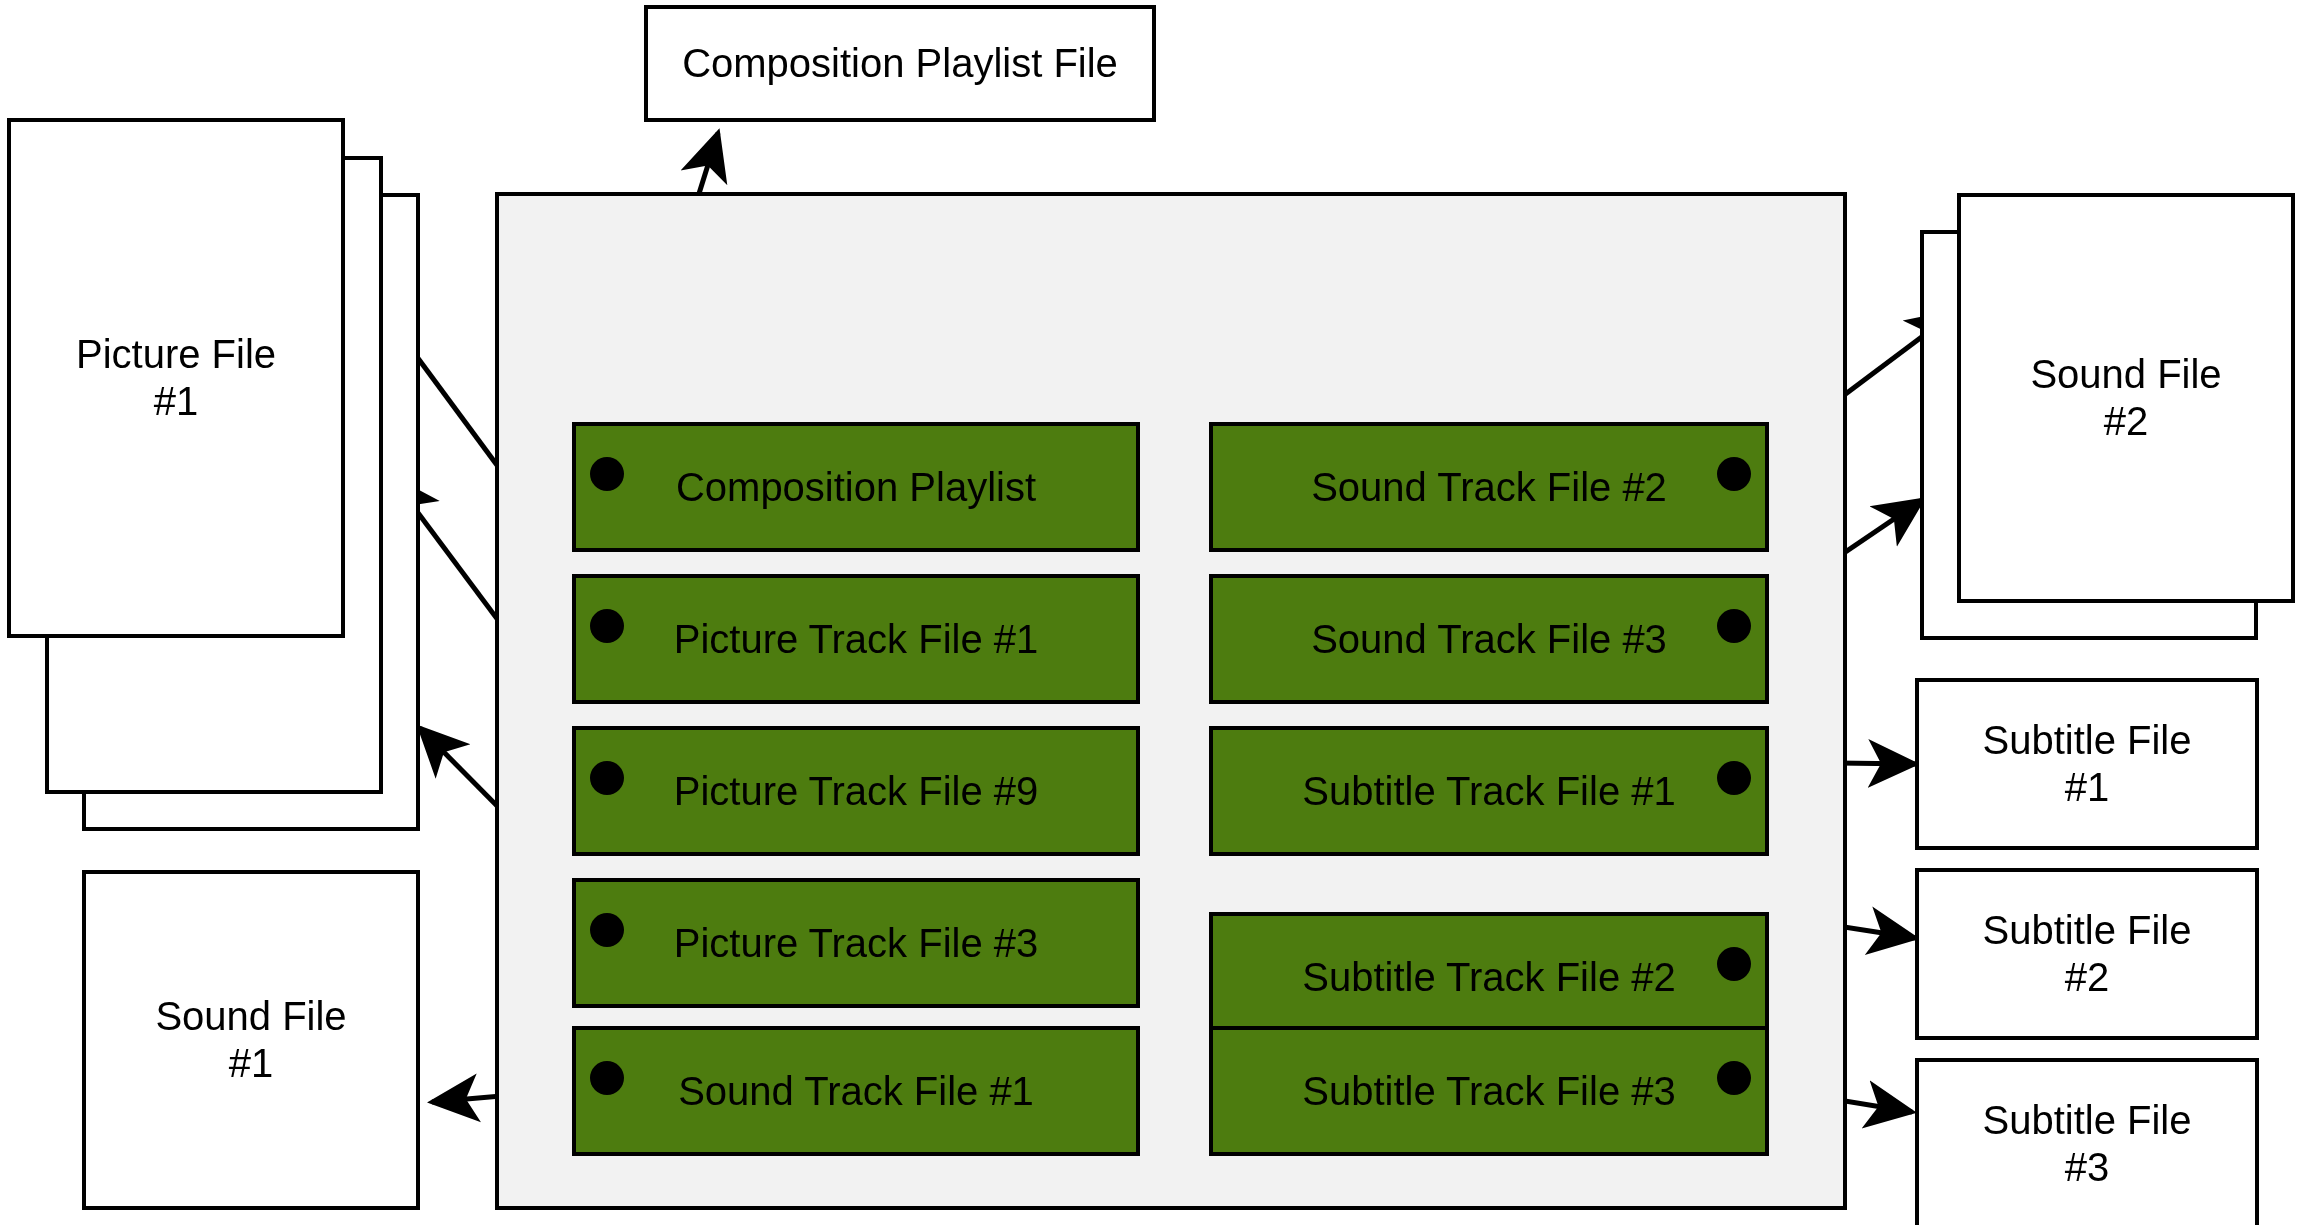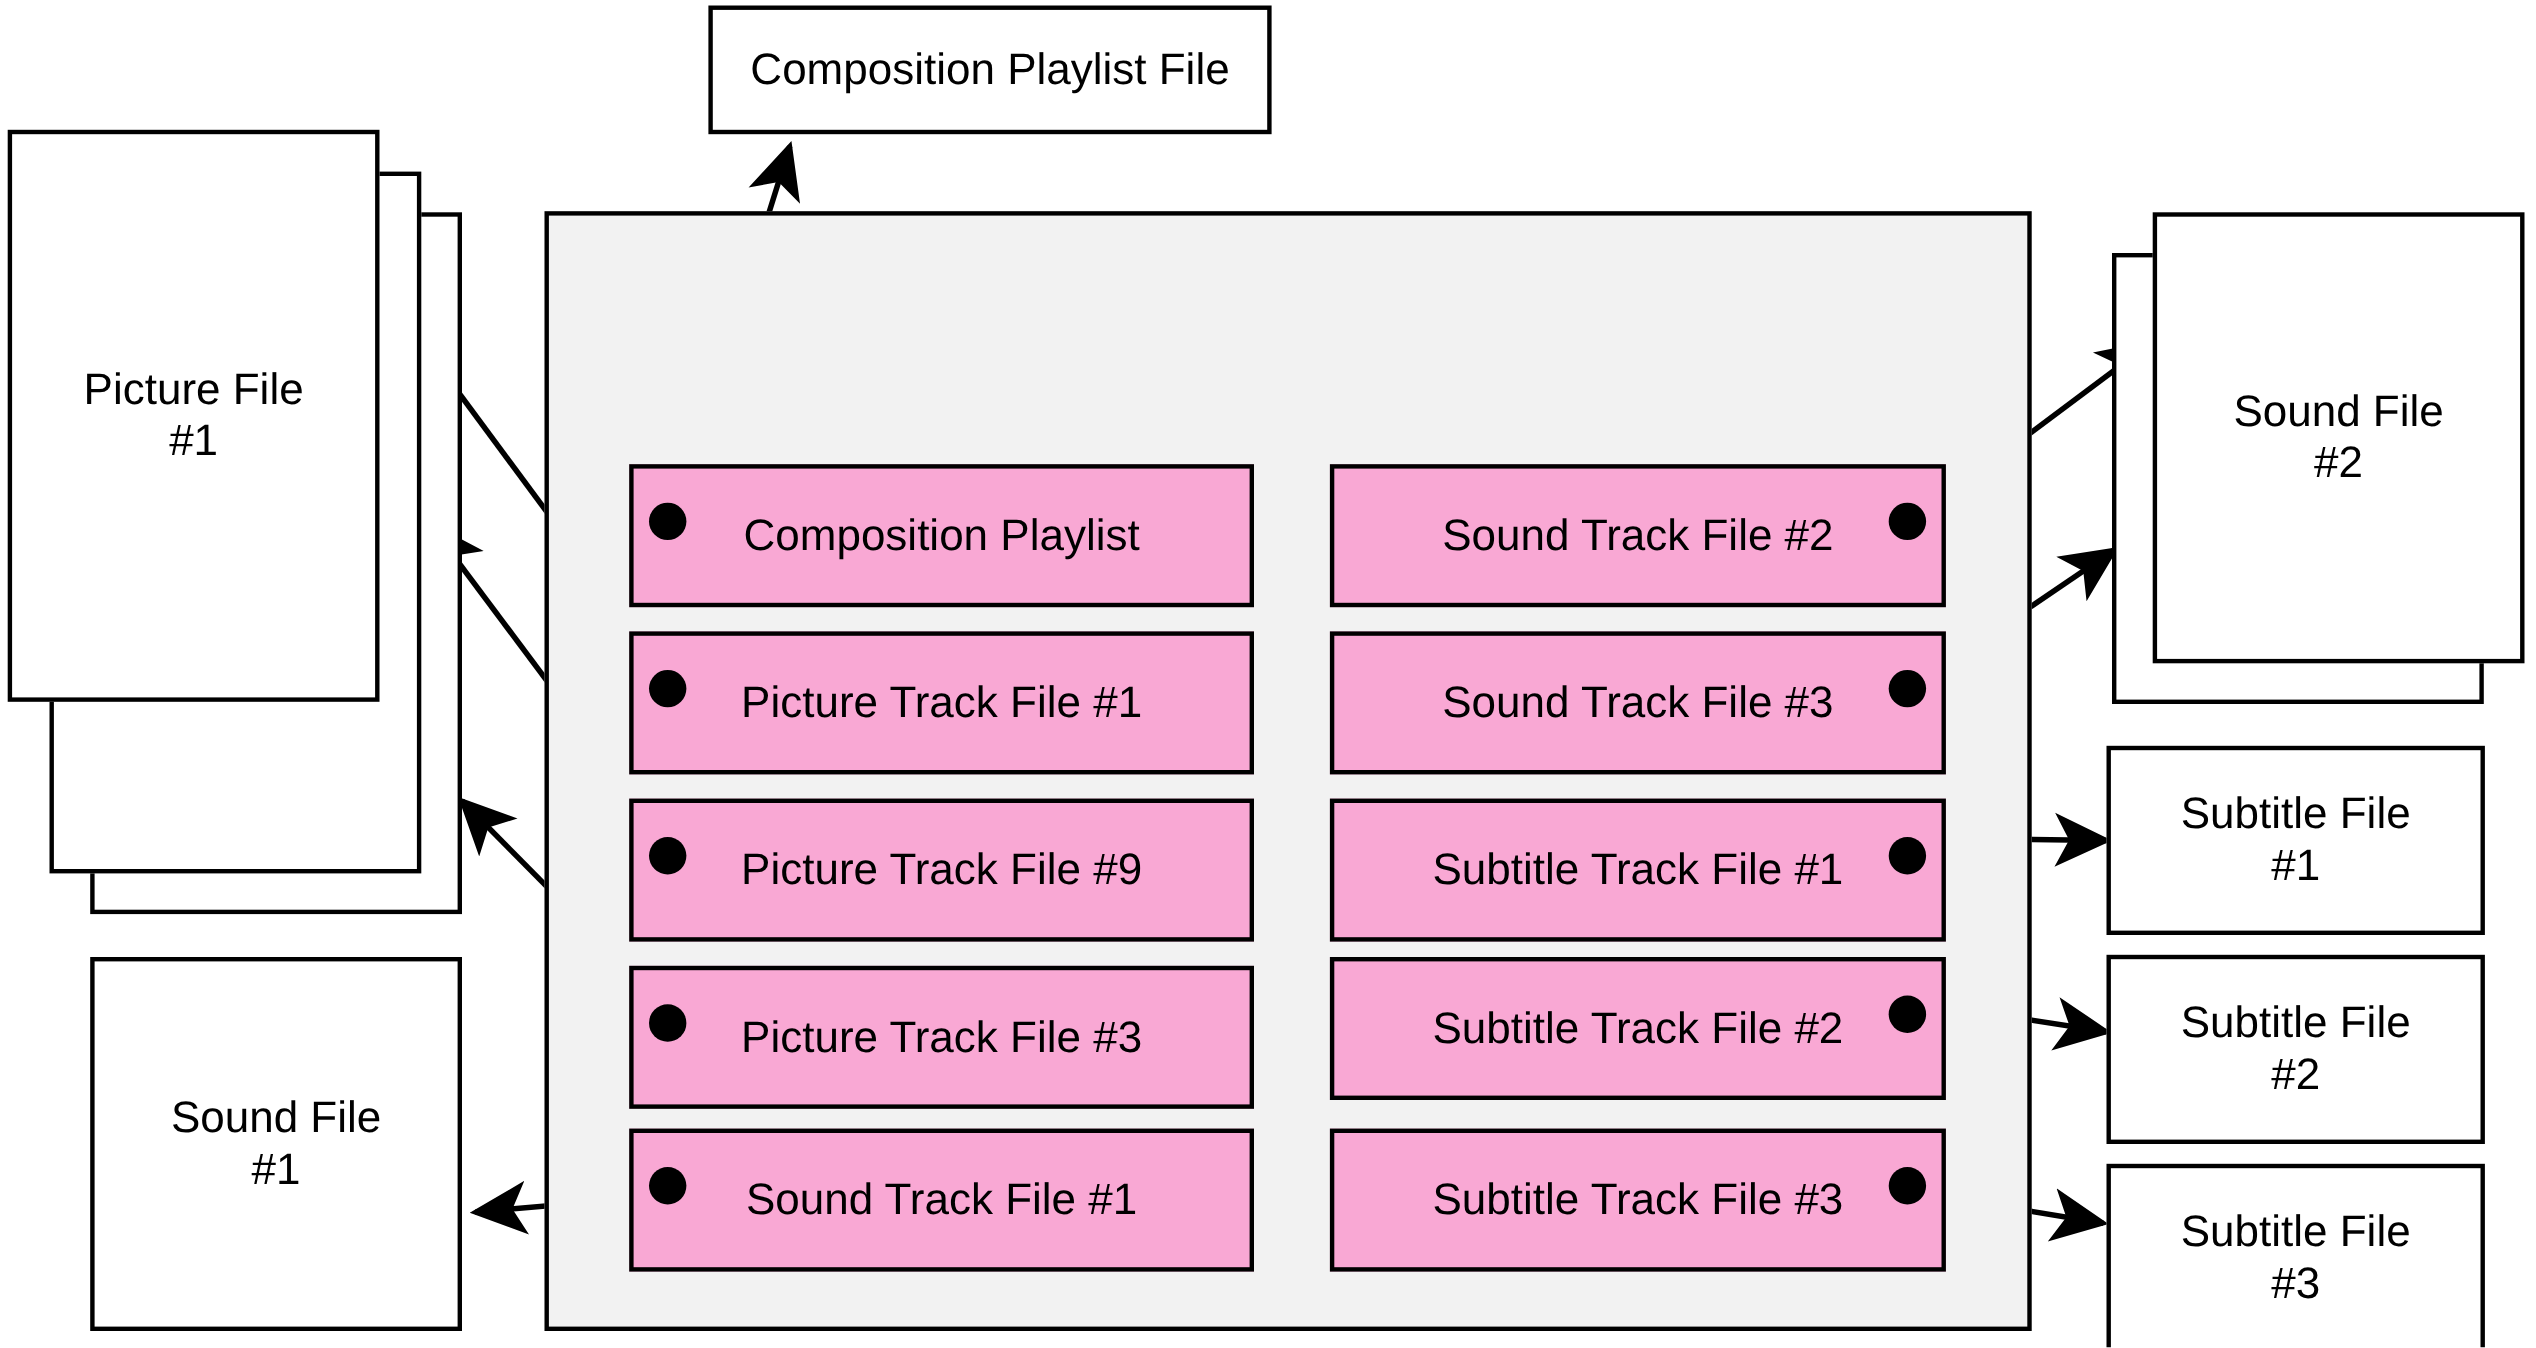--- a/index.html
+++ b/index.html
@@ -40,21 +40,21 @@
     left:0; top:82px; width:100%;
     text-align:center;
     font-size:56px;
     letter-spacing:0.2px;
   }
   
   .pl-item{
     position:absolute;
     box-sizing:border-box;
     height:130px;
-    background:#f9a8d4;
+    background:#4d7c0f;
     border:4px solid #000000;
     display:flex;
     align-items:center;
     justify-content:center;
     font-size:40px;
   }
   .pl-col-left{ left:73px; width:568px; }
   .pl-col-right{ left:710px; width:560px; }
   .dot{
     position:absolute;
@@ -170,21 +170,21 @@
       <span class="dot right"></span>
     </div>
     <div class="pl-item pl-col-right" style="top:378px;">
       <span>Sound Track File #3</span>
       <span class="dot right"></span>
     </div>
     <div class="pl-item pl-col-right" style="top:530px;">
       <span>Subtitle Track File #1</span>
       <span class="dot right"></span>
     </div>
-    <div class="pl-item pl-col-right" style="top:674px;">
+    <div class="pl-item pl-col-right" style="top:716px;">
       <span>Subtitle Track File #2</span>
       <span class="dot right"></span>
     </div>
     <div class="pl-item pl-col-right" style="top:830px;">
       <span>Subtitle Track File #3</span>
       <span class="dot right"></span>
     </div>
   </div>
 
 </div>

